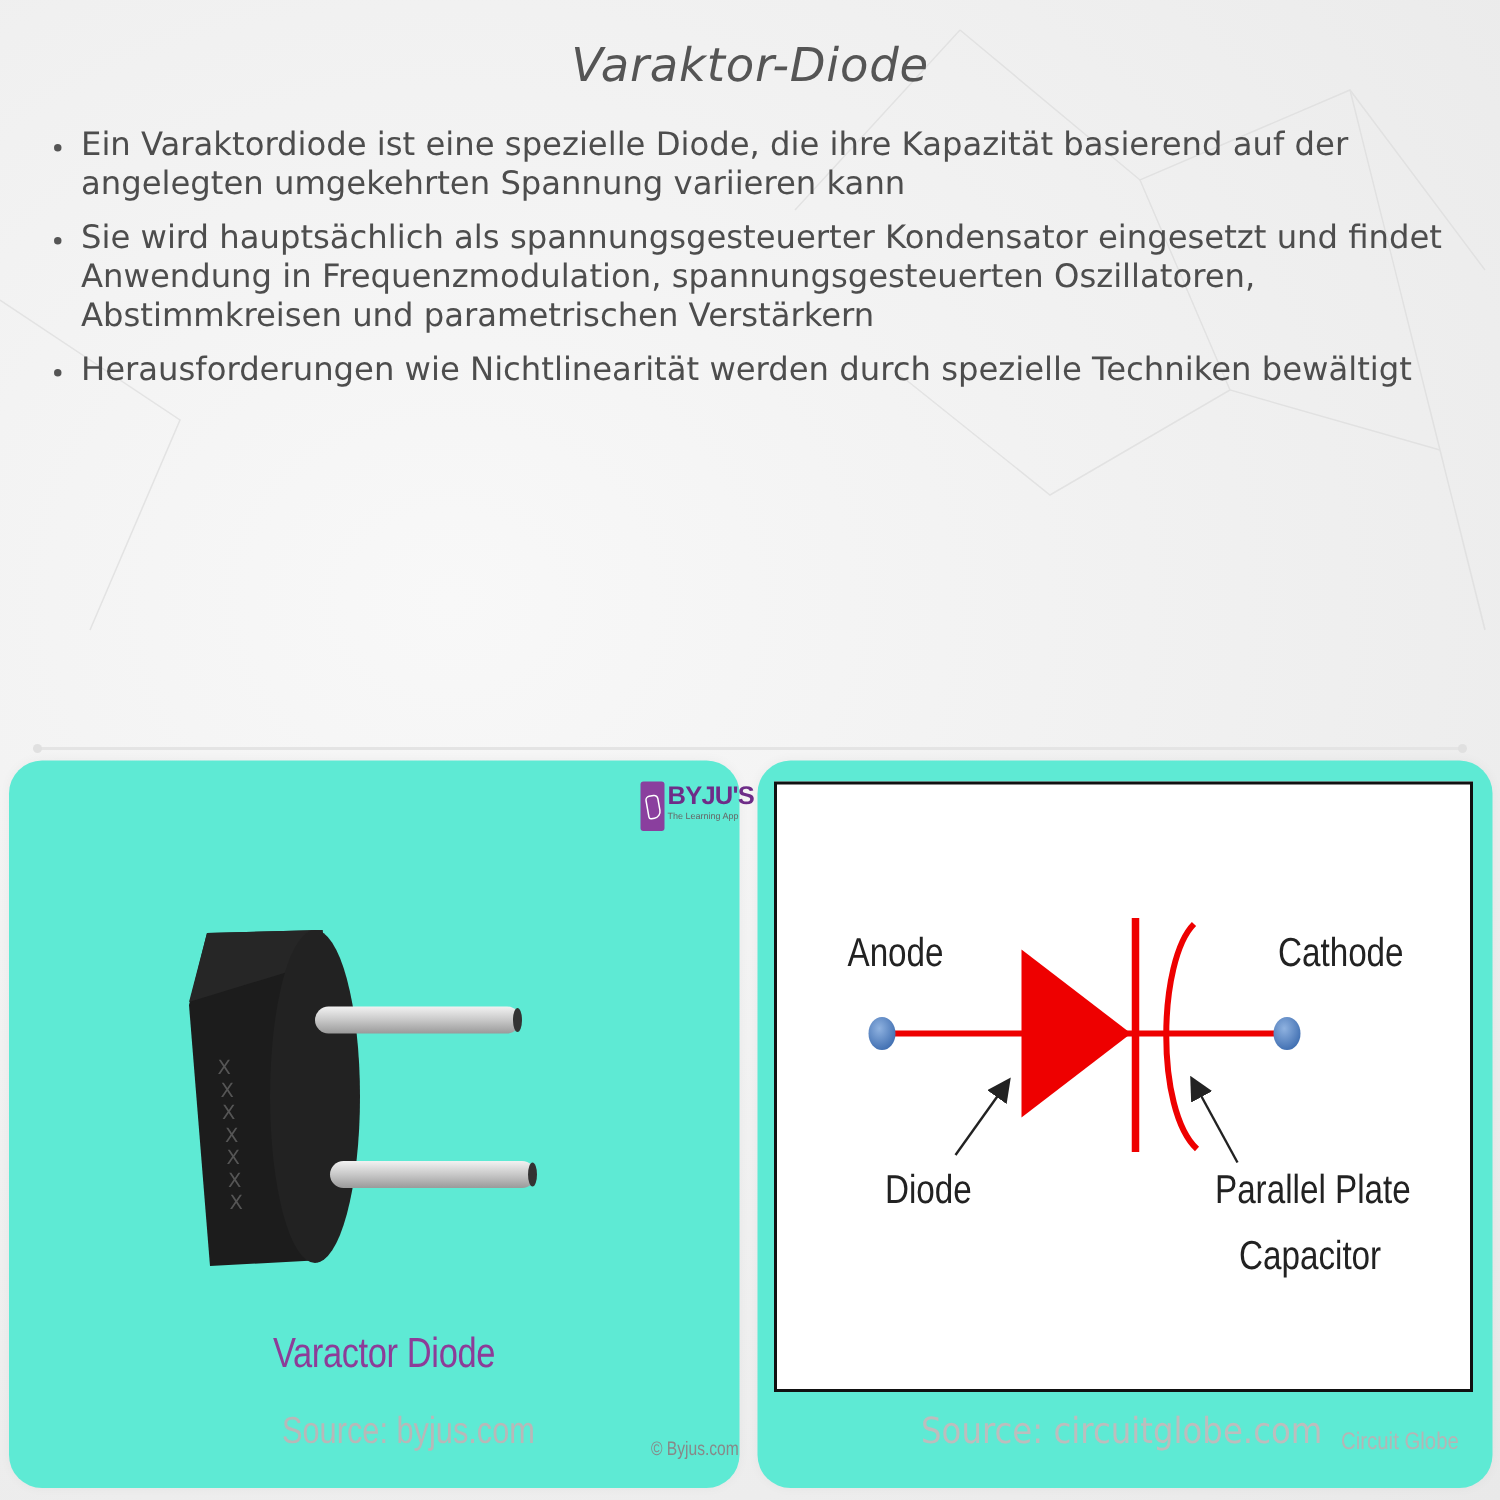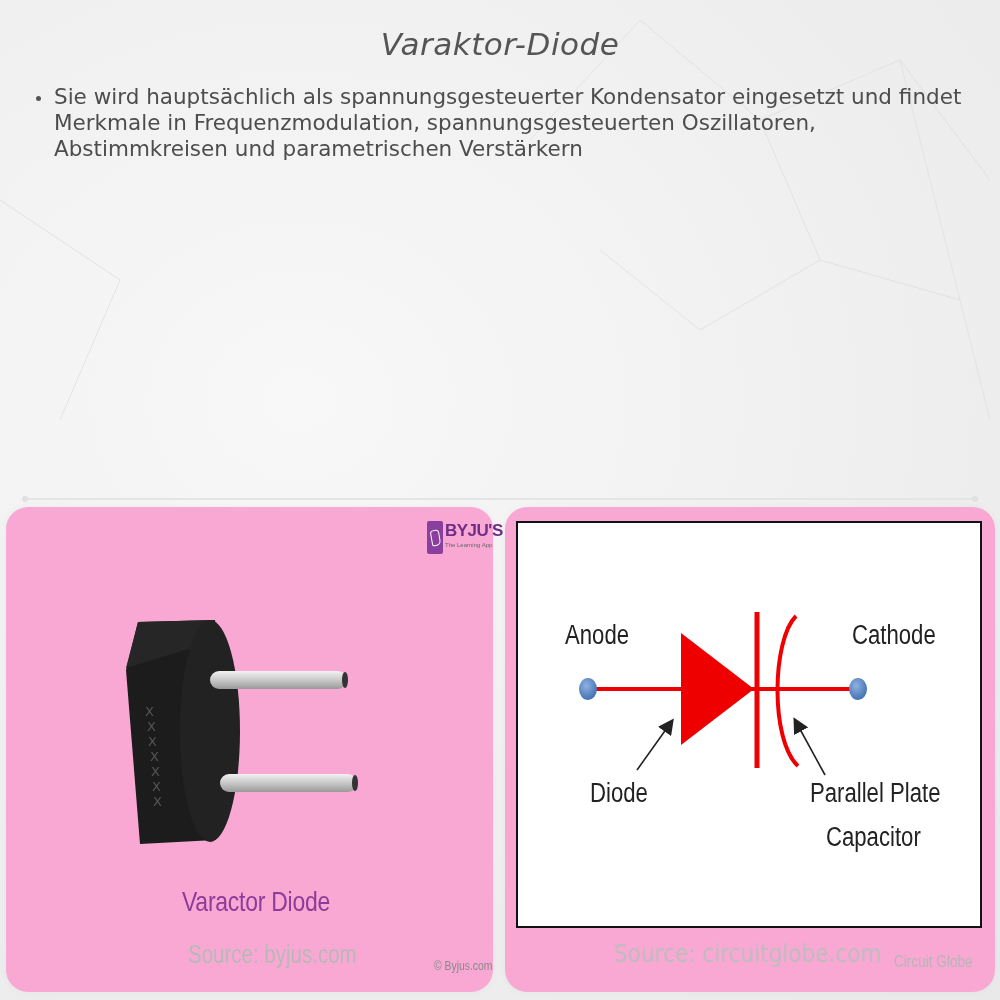--- a/index.html
+++ b/index.html
@@ -31,21 +31,21 @@
     background: #e4e4e4;
   }
   .divider::before, .divider::after {
     content: ""; position: absolute; top: -2px; width: 6px; height: 6px;
     border-radius: 50%; background: #e0e0e0;
   }
   .divider::before { left: -3px; }
   .divider::after { right: -3px; }
 
   .card {
-    position: absolute; background: #f9a8d4; border-radius: 22px;
+    position: absolute; background: #5eead4; border-radius: 22px;
     box-shadow: 0 0 8px rgba(0,0,0,0.04);
   }
   .card-left { left: 6px; top: 507px; width: 487px; height: 485px; }
   .card-right { left: 505px; top: 507px; width: 490px; height: 485px; }
 
   .byjus-logo { position: absolute; left: 421px; top: 14px; display: flex; align-items: flex-start; }
   .byjus-mark {
     width: 16px; height: 33px; background: #8a3f9e; border-radius: 2px;
     position: relative;
   }
@@ -100,21 +100,23 @@
     <path d="M820 260 L700 330 L600 250"></path>
     <path d="M900 60 L960 300 L990 420"></path>
     <path d="M530 140 L640 20"></path>
     <path d="M0 200 L120 280 L60 420"></path>
   </g>
 </svg>
 
 <div class="title">Varaktor-Diode</div>
 
 <ul class="bullets">
-  <li><span class="dot"></span><span>Sie wird hauptsächlich als spannungsgesteuerter Kondensator eingesetzt und findet Merkmale in Frequenzmodulation, spannungsgesteuerten Oszillatoren, Abstimmkreisen und parametrischen Verstärkern</span></li>
+  <li><span class="dot"></span><span>Ein Varaktordiode ist eine spezielle Diode, die ihre Kapazität basierend auf der angelegten umgekehrten Spannung variieren kann</span></li>
+  <li><span class="dot"></span><span>Sie wird hauptsächlich als spannungsgesteuerter Kondensator eingesetzt und findet Anwendung in Frequenzmodulation, spannungsgesteuerten Oszillatoren, Abstimmkreisen und parametrischen Verstärkern</span></li>
+  <li><span class="dot"></span><span>Herausforderungen wie Nichtlinearität werden durch spezielle Techniken bewältigt</span></li>
 </ul>
 
 <div class="divider"></div>
 
 <div class="card card-left">
   <div class="byjus-logo">
     <div class="byjus-mark"></div>
     <div class="byjus-text">
       <span class="byjus-name">BYJU'S</span>
       <span class="byjus-tag">The Learning App</span>

